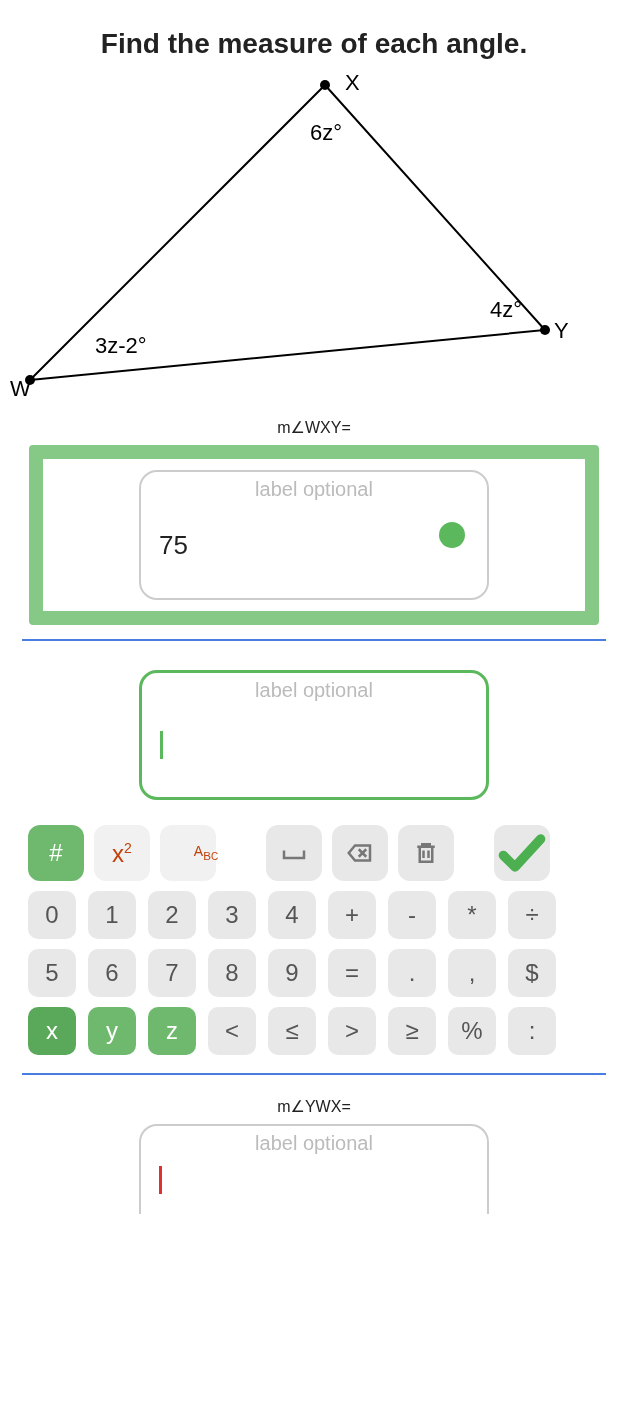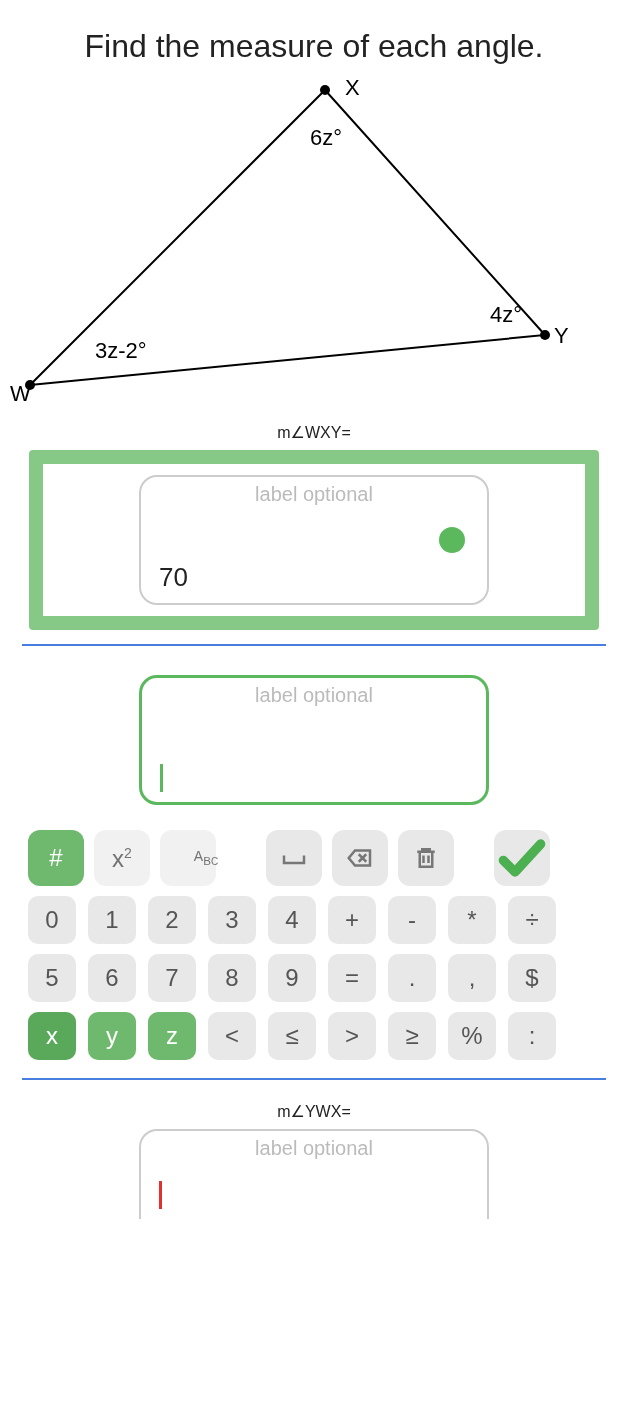--- a/index.html
+++ b/index.html
@@ -6,24 +6,24 @@
   body {
     width: 628px;
     height: 1408px;
     font-family: Arial, Helvetica, sans-serif;
     background: #fff;
     overflow: hidden;
     color: #222;
   }
   .topgap { height: 10px; }
   .prompt {
-    font-size: 32px;
+    font-size: 28px;
     text-align: center;
     padding: 18px 10px 10px 10px;
-    font-weight: 400;
+    font-weight: 700;
   }
   .diagram-wrap {
     width: 100%;
     height: 340px;
     position: relative;
   }
   .diagram-wrap svg { width: 100%; height: 100%; }
 
   .question-block { width: 100%; }
   .q-label {
@@ -61,21 +61,21 @@
   .answer-box {
     width: 350px;
     height: 130px;
     border: 2px solid #ccc;
     border-radius: 18px;
     background: #fff;
     font-size: 26px;
     padding: 30px 18px 10px 18px;
     position: relative;
     display: flex;
-    align-items: flex-end;
+    align-items: center;
   }
   .answer-box.completed-box { border-color: #ccc; }
   .answer-box.active-box { border-color: #5cb85c; border-width: 3px; }
   .answer-box .dot {
     width: 26px; height: 26px;
     border-radius: 50%;
     background: #5cb85c;
     position: absolute;
     right: 22px;
     top: 50%;
@@ -111,21 +111,21 @@
     height: 48px;
     border-radius: 10px;
     background: #e8e8e8;
     display: flex;
     align-items: center;
     justify-content: center;
     font-size: 24px;
     color: #555;
     user-select: none;
   }
-  .key.light { background: #f1f1f1; color:#737373; }
+  .key.light { background: #f1f1f1; color:#c2410c; }
   .key.green { background: #6fb96f; color: #fff; }
   .key.darkgreen { background: #5aa85a; color: #fff; }
   .key.icon svg { width: 30px; height: 30px; }
   .key.big { width: 56px; height: 56px; border-radius: 12px; }
   .key.check { background: #e8e8e8; }
   .key.check svg { stroke: #4caf50; stroke-width: 6; }
   .abc-wrap { display:flex; flex-direction:column; align-items:flex-start; line-height:0.8;margin-left:36px;}
   .x2-wrap { line-height:0.9;}
 </style>
 </head>
@@ -149,21 +149,21 @@
   </svg>
 </div>
 
 <div class="question-block">
   <div class="q-label">
     <span>m</span><span class="angle">∠</span><span>WXY=</span>
   </div>
   <div class="input-outer completed">
     <div class="answer-box completed-box">
       <div class="placeholder-float">label optional</div>
-      <span>70</span>
+      <span>75</span>
       <div class="dot"></div>
     </div>
   </div>
 </div>
 <hr class="hr-blue">
 
 <div class="question-block">
   <div class="input-outer" style="height:160px;">
     <div class="answer-box active-box">
       <div class="placeholder-float">label optional</div>

